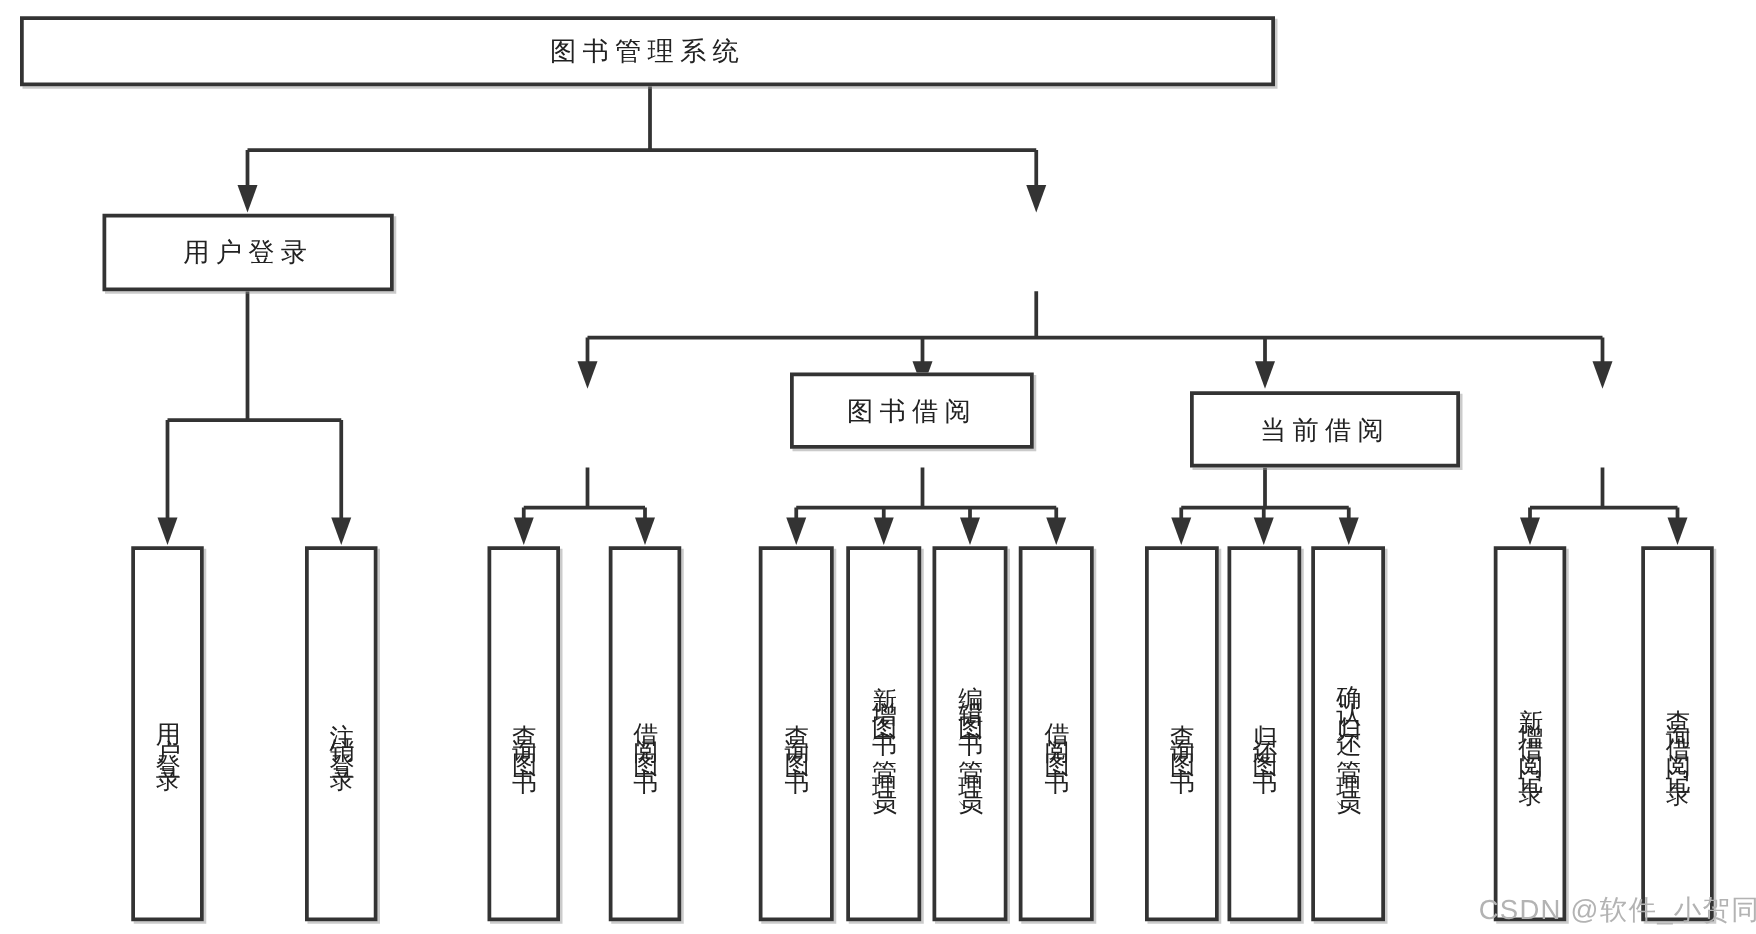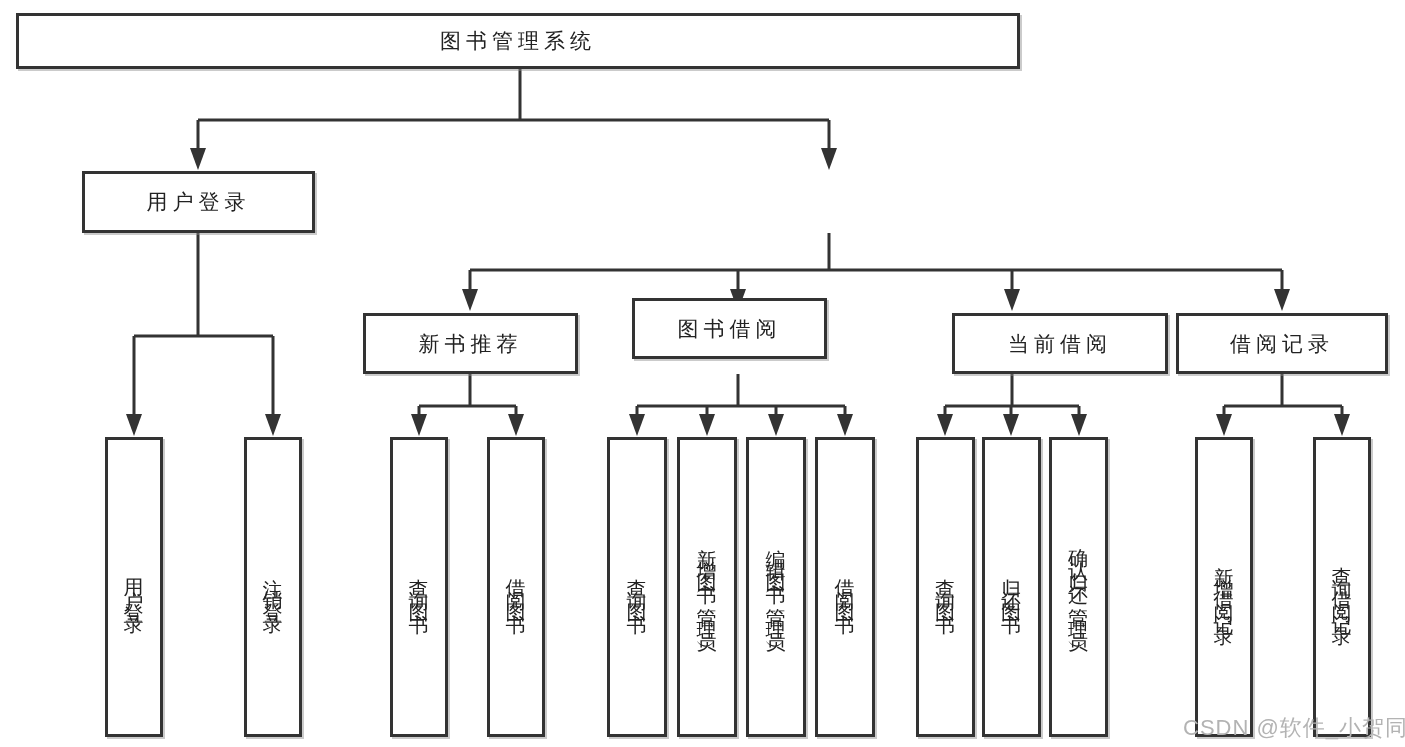--- a/index.html
+++ b/index.html
@@ -124,31 +124,25 @@
   </svg>
 
   <div class="box" style="left:16px;top:13px;width:1004px;height:56px">
     <span class="hlabel">图书管理系统</span>
   </div>
 
   <div class="box" style="left:82px;top:171px;width:233px;height:62px">
     <span class="hlabel">用户登录</span>
   </div>
 
-  <div class="box" style="left:363px;top:313px;width:215px;height:61px">
-    <span class="hlabel">新书推荐</span>
-  </div>
   <div class="box" style="left:632px;top:298px;width:195px;height:61px">
     <span class="hlabel">图书借阅</span>
   </div>
   <div class="box" style="left:952px;top:313px;width:216px;height:61px">
     <span class="hlabel">当前借阅</span>
-  </div>
-  <div class="box" style="left:1176px;top:313px;width:212px;height:61px">
-    <span class="hlabel">借阅记录</span>
   </div>
 
   <div class="box" style="left:105px;top:437px;width:58px;height:300px">
     <span class="vtext">用户登录</span>
   </div>
   <div class="box" style="left:244px;top:437px;width:58px;height:300px">
     <span class="vtext">注销登录</span>
   </div>
 
   <div class="box" style="left:390px;top:437px;width:58px;height:300px">

